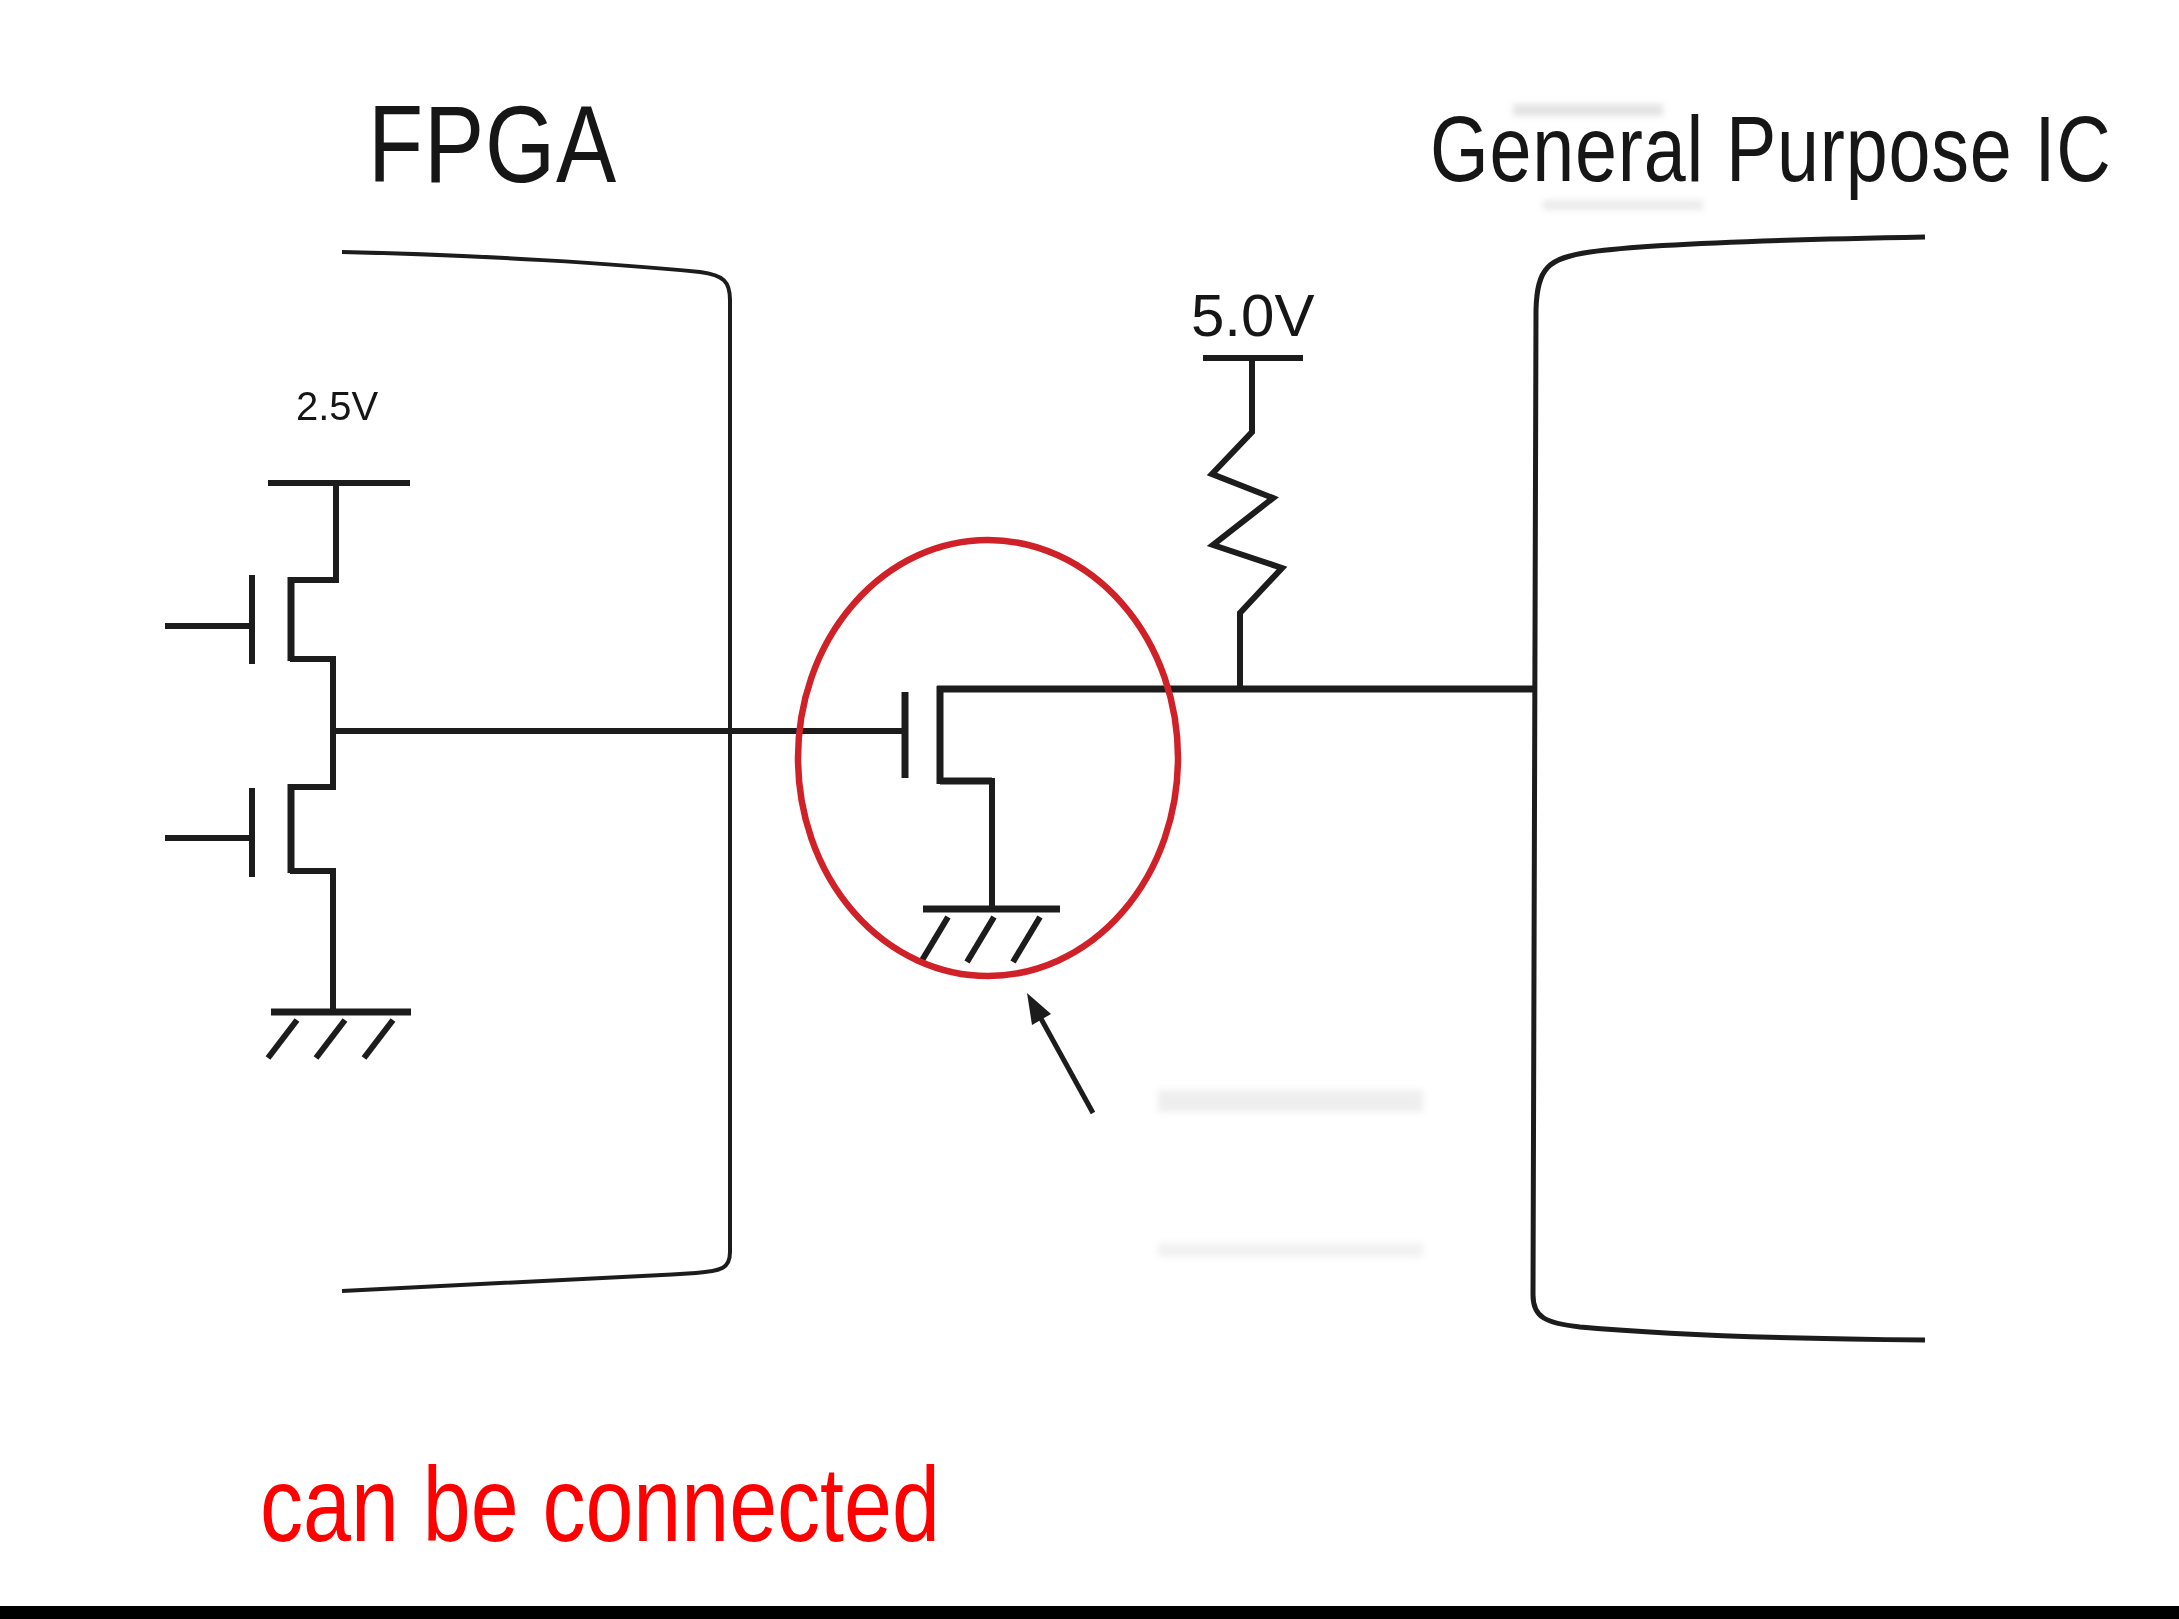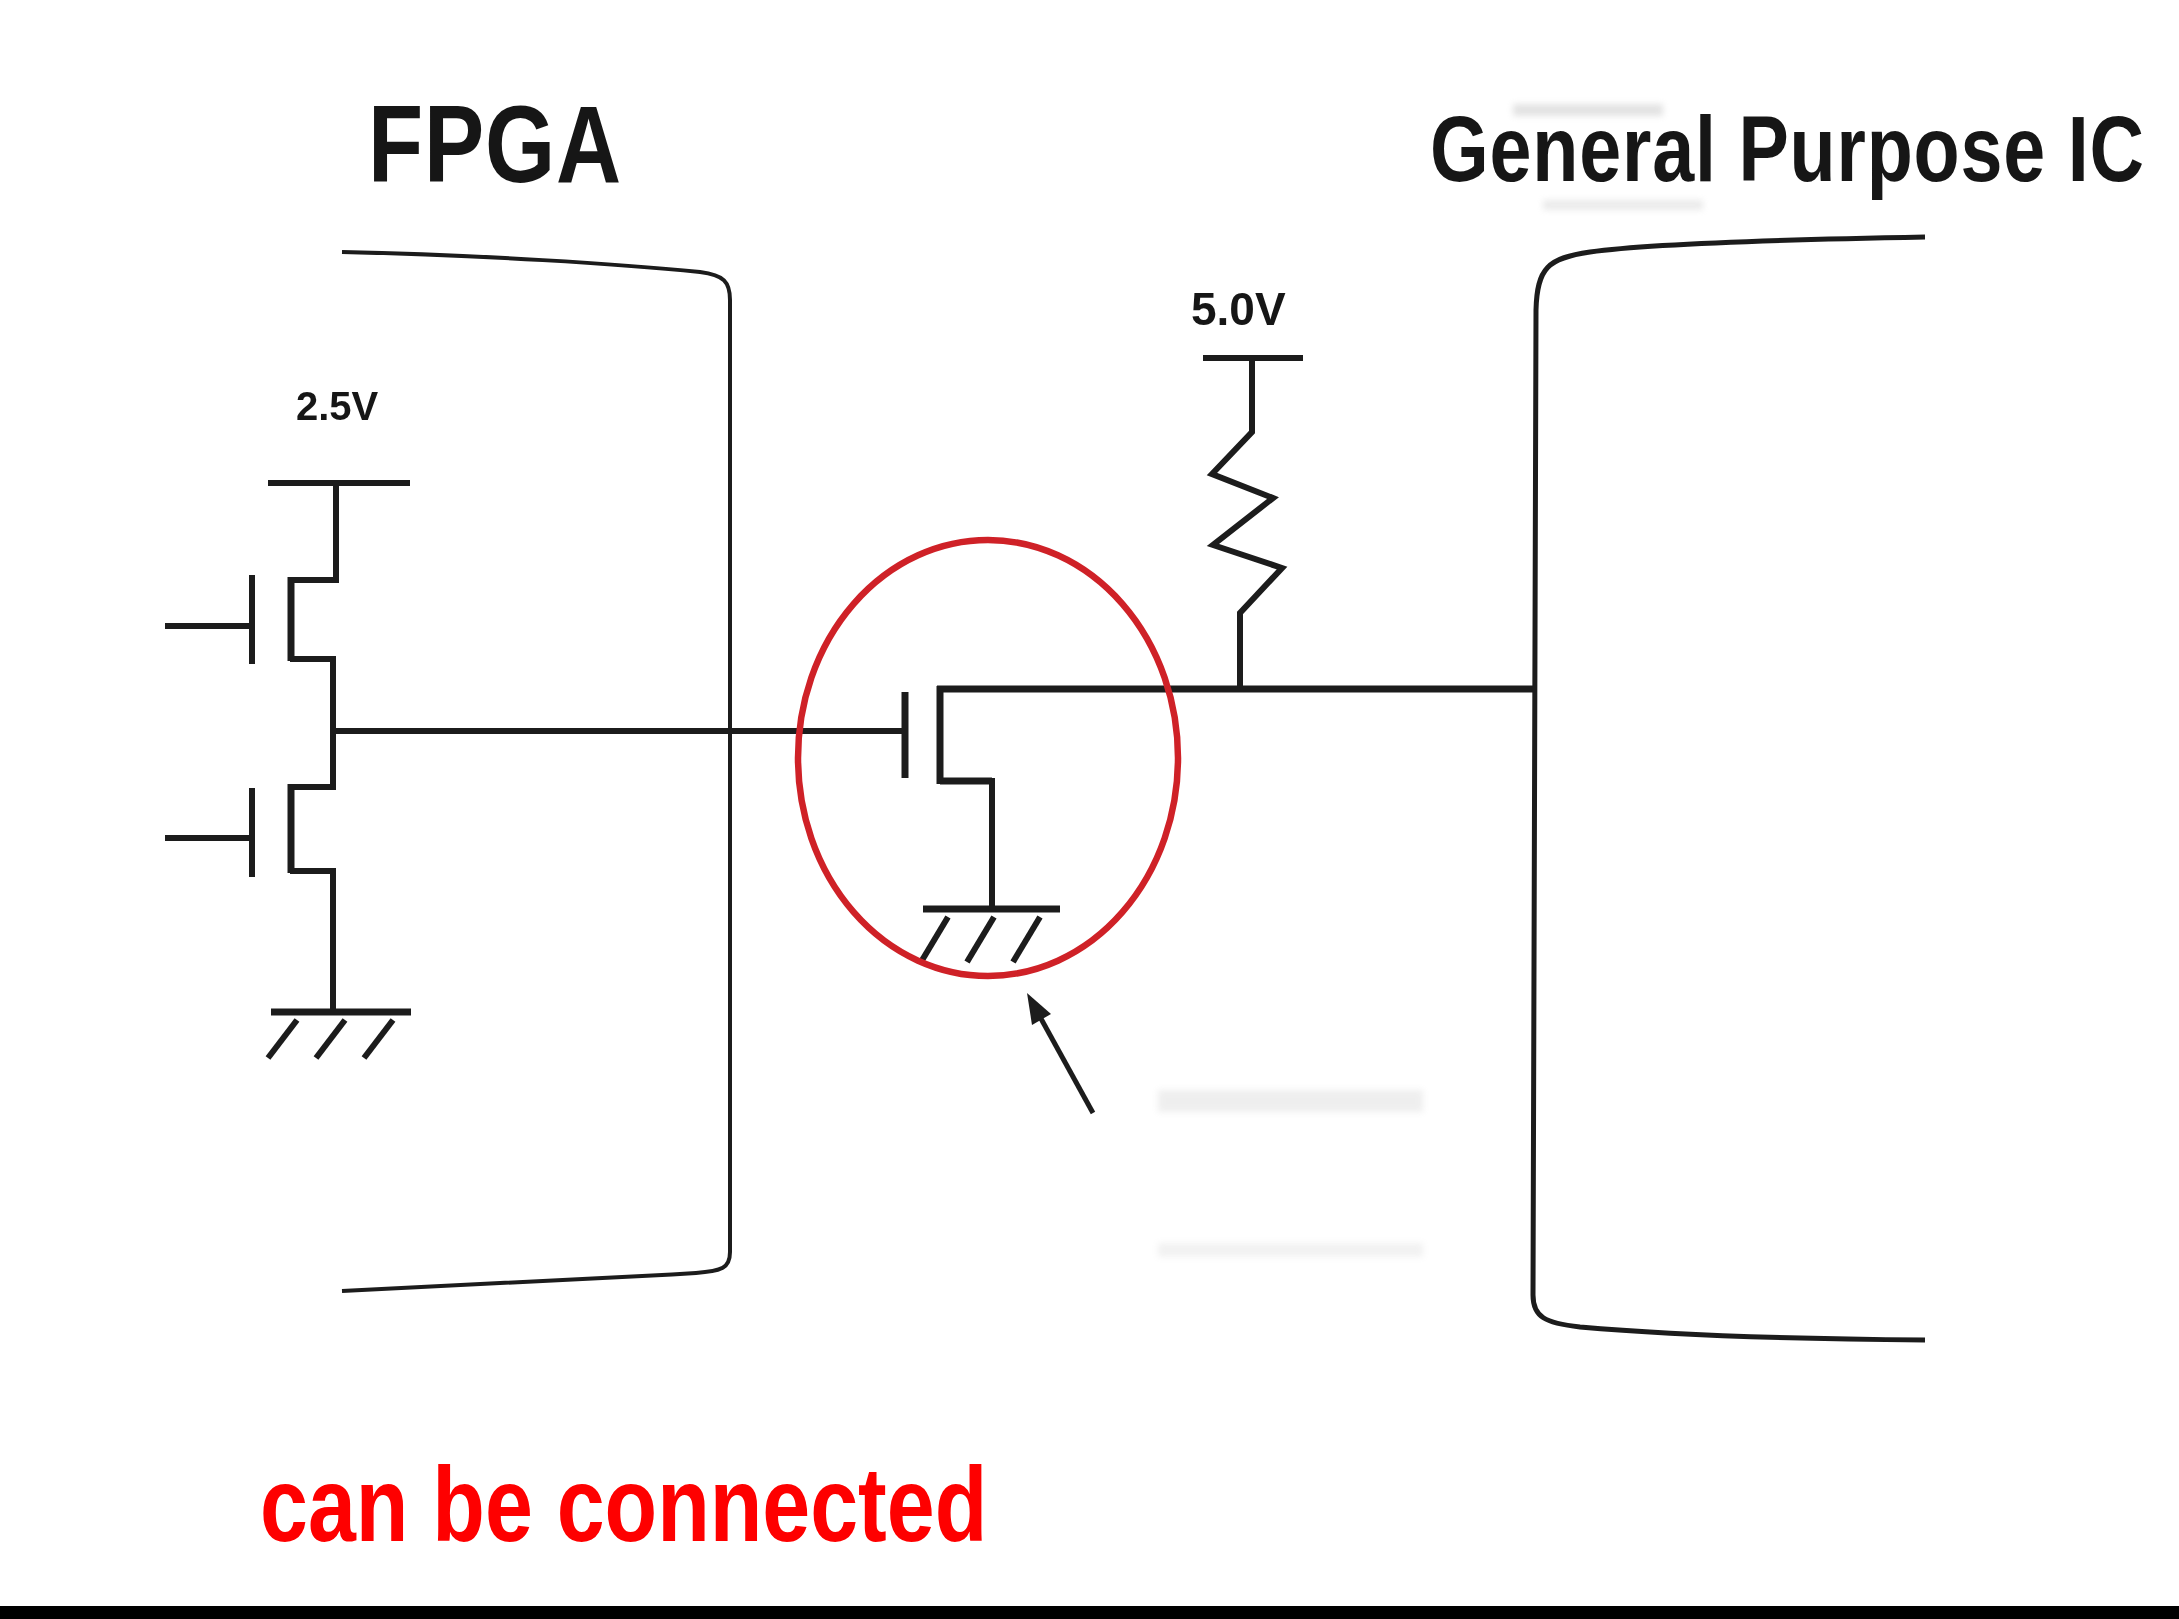--- a/index.html
+++ b/index.html
@@ -6,34 +6,34 @@
   .canvas{
     position:relative;
     width:2179px;
     height:1619px;
     background:#ffffff;
     overflow:hidden;
     font-family:"Liberation Sans", sans-serif;
   }
   .dtext{
     position:absolute;
-    font-weight:bold;
+    font-weight:normal;
     color:#161616;
     line-height:1;
     white-space:nowrap;
   }
   .squeeze{
     display:inline-block;
     transform:scaleX(0.82);
     transform-origin:0 0;
   }
   .title-fpga{left:368px;top:89px;font-size:110px;letter-spacing:1px;}
   .title-gpic{left:1430px;top:103px;font-size:92px;letter-spacing:1px;}
   .v25{left:296px;top:386px;font-size:40px;}
-  .v50{left:1191px;top:286px;font-size:46px;}
+  .v50{left:1191px;top:286px;font-size:60px;}
   .odlabel{left:758px;top:1127px;font-size:80px;}
   .caption1{left:248px;top:1363px;font-size:105px;}
   .caption2{left:260px;top:1452px;font-size:105px;}
   .svglayer{position:absolute;left:0;top:0;width:2179px;height:1619px;}
   .bottombar{
     position:absolute;left:0;top:1606px;width:2179px;height:13px;
     background:#000000;
   }
   .smudge{
     position:absolute;background:#9b9b9b;filter:blur(3px);

